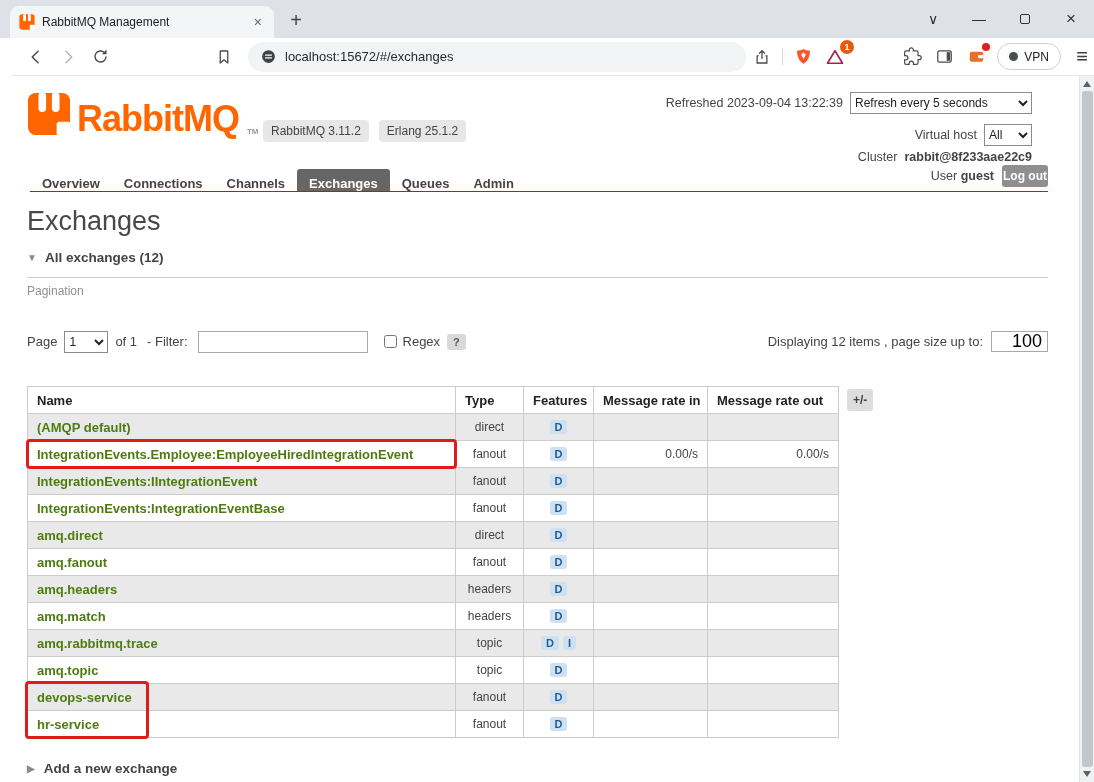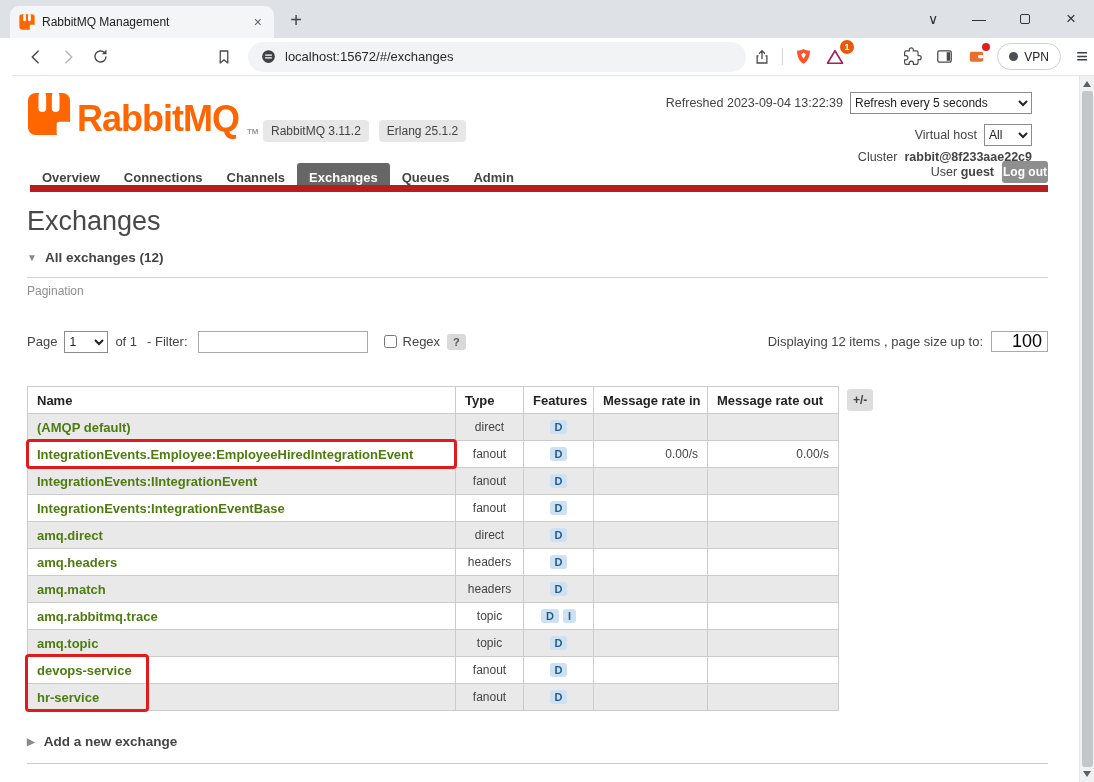--- a/index.html
+++ b/index.html
@@ -46,21 +46,21 @@
   .vbadge { background:#e7e7e7; color:#444; border-radius:4px; padding:4px 8px; font-size:12px; }
   .hdr-right { position:absolute; right:16px; display:flex; align-items:center; gap:7px; font-size:12.5px; color:#444; }
   .r1 { top:4px; }
   .r2 { top:36px; }
   .r3 { top:62px; }
   select { font-family:"Liberation Sans", sans-serif; font-size:12px; color:#222; border:1px solid #8b8b8b; background:#fff; height:22px; }
   .sel-refresh { width:182px; }
   .sel-vhost { width:48px; }
   .sel-page { width:44px; margin:0 7px; }
 
-  .nav { height:30px; display:flex; align-items:center; border-bottom:7px solid #b91c1c; margin-left:3px; }
+  .nav { height:30px; display:flex; align-items:flex-end; border-bottom:1px solid #b91c1c; margin-left:3px; }
   .ntab { padding:7px 12px 0 12px; font-size:13px; font-weight:bold; color:#444; }
   .ntab.active { background:#666; color:#fff; border-radius:3px 3px 0 0; }
   .nav .nspacer { flex:1; }
   .userarea { display:flex; align-items:center; gap:8px; font-size:12.5px; padding-bottom:4px; }
   .logout { background:#8f8f8f; color:#fff; font-weight:bold; font-size:12px; border:none; border-radius:3px; padding:4px 1px; font-family:"Liberation Sans", sans-serif; }
 
   h1.page-title { margin-top:14px; font-size:27px; font-weight:normal; color:#484848; }
   .section-head { margin-top:12px; display:flex; align-items:center; gap:8px; font-size:13.5px; font-weight:bold; color:#444; height:16px; }
   .tri-glyph { color:#8a8a8a; font-size:10px; }
   .hr { margin-top:12px; border-top:1px solid #d0d0d0; }
@@ -315,20 +315,27 @@
             <td class="c-rate"></td>
           </tr>
           <tr>
             <td class="c-name"><span>amq.direct</span></td>
             <td class="c-type">direct</td>
             <td class="c-feat"><span class="fbadge">D</span></td>
             <td class="c-rate"></td>
             <td class="c-rate"></td>
           </tr>
           <tr>
+            <td class="c-name"><span>amq.fanout</span></td>
+            <td class="c-type">fanout</td>
+            <td class="c-feat"><span class="fbadge">D</span></td>
+            <td class="c-rate"></td>
+            <td class="c-rate"></td>
+          </tr>
+          <tr>
             <td class="c-name"><span>amq.headers</span></td>
             <td class="c-type">headers</td>
             <td class="c-feat"><span class="fbadge">D</span></td>
             <td class="c-rate"></td>
             <td class="c-rate"></td>
           </tr>
           <tr>
             <td class="c-name"><span>amq.match</span></td>
             <td class="c-type">headers</td>
             <td class="c-feat"><span class="fbadge">D</span></td>

